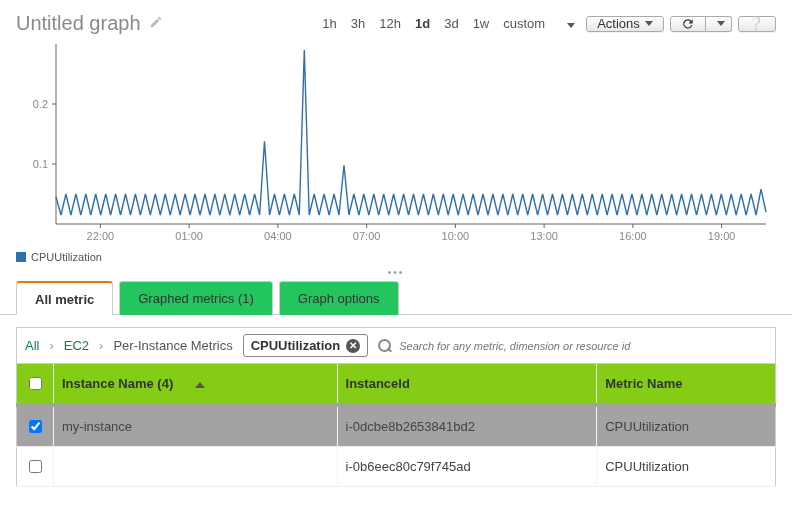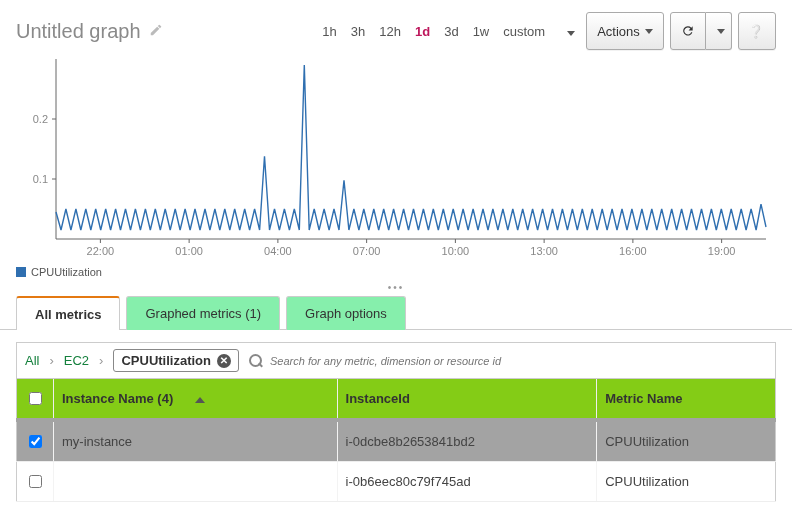--- a/index.html
+++ b/index.html
@@ -14,24 +14,24 @@
   .wrap { padding: 12px 16px 0 16px; }
   .header { display: flex; align-items: center; justify-content: space-between; }
   .title-area { display: flex; align-items: center; gap: 8px; }
   .title {
     font-size: 20px; color: #8a8a8a; font-weight: 400;
   }
   .pencil { color: #bbb; cursor: pointer; }
   .controls { display: flex; align-items: center; gap: 6px; }
   .ranges { display: flex; align-items: center; gap: 4px; font-size: 13px; margin-right: 6px; text-align: right; }
   .range { color: #555; padding: 2px 5px; cursor: pointer; }
-  .range.active { color: #be185d; font-weight: bold; }
+  .range.active { color: #404040; font-weight: bold; }
   .btn {
     display: inline-flex; align-items: center; justify-content: center;
-    height: 38px; padding: 0 10px;
+    height: 16px; padding: 0 10px;
     background: linear-gradient(#fff, #e9e9e9);
     border: 1px solid #aaa; border-radius: 3px;
     color: #333; cursor: pointer; font-size: 13px;
     box-shadow: 0 1px 0 rgba(0,0,0,0.05);
   }
   .btn .caret { margin-left: 5px; }
   .btn-group { display: inline-flex; }
   .btn-group .btn:first-child { border-top-right-radius: 0; border-bottom-right-radius: 0; }
   .btn-group .btn:last-child { border-top-left-radius: 0; border-bottom-left-radius: 0; border-left: none; padding: 0 6px; }
   .caret {
@@ -44,21 +44,21 @@
   .legend-swatch { width: 10px; height: 10px; background: #2f6fb0; display: inline-block; }
   .grip {
     text-align: center; color: #999; font-size: 10px; letter-spacing: 2px;
     padding: 4px 0 2px 0; cursor: row-resize; user-select: none;
   }
   .tabs-row {
     display: flex; border-bottom: 1px solid #ccc; padding: 0 16px;
   }
   .tab {
     padding: 9px 18px 8px 18px; border: 1px solid #ccc; border-bottom: none;
-    margin-right: 6px; background: #86efac; color: #333;
+    margin-right: 6px; background: #22c55e; color: #333;
     border-top-left-radius: 3px; border-top-right-radius: 3px;
     position: relative; top: 1px; cursor: pointer;
   }
   .tab.active {
     border-top: 2px solid #e47911; background: #fff; font-weight: bold;
     box-shadow: 0 2px 0 #fff;
   }
   .panel { padding: 12px 16px 0 16px; }
   .filterbar {
     display: flex; align-items: center; gap: 10px;
@@ -197,31 +197,32 @@
     <div class="legend">
       <span class="legend-swatch"></span>
       <span>CPUUtilization</span>
     </div>
   </div>
 </div>
 
 <div class="grip">•••</div>
 
 <div class="tabs-row" id="tabs">
-    <div class="tab active">All metrics</div>
+    <div class="tab active">All metric</div>
     <div class="tab">Graphed metrics (1)</div>
     <div class="tab">Graph options</div>
   </div>
 
 <div class="panel">
   <div class="filterbar">
     <span class="crumb">All</span>
     <span class="sep">›</span>
     <span class="crumb">EC2</span>
     <span class="sep">›</span>
+    <span class="crumb current">Per-Instance Metrics</span>
     <span class="chip">
       <span>CPUUtilization</span>
       <span class="x">✕</span>
     </span>
     <div class="search-wrap">
       <span class="mag"></span>
       <input type="text" placeholder="Search for any metric, dimension or resource id" style="">
     </div>
   </div>
 

